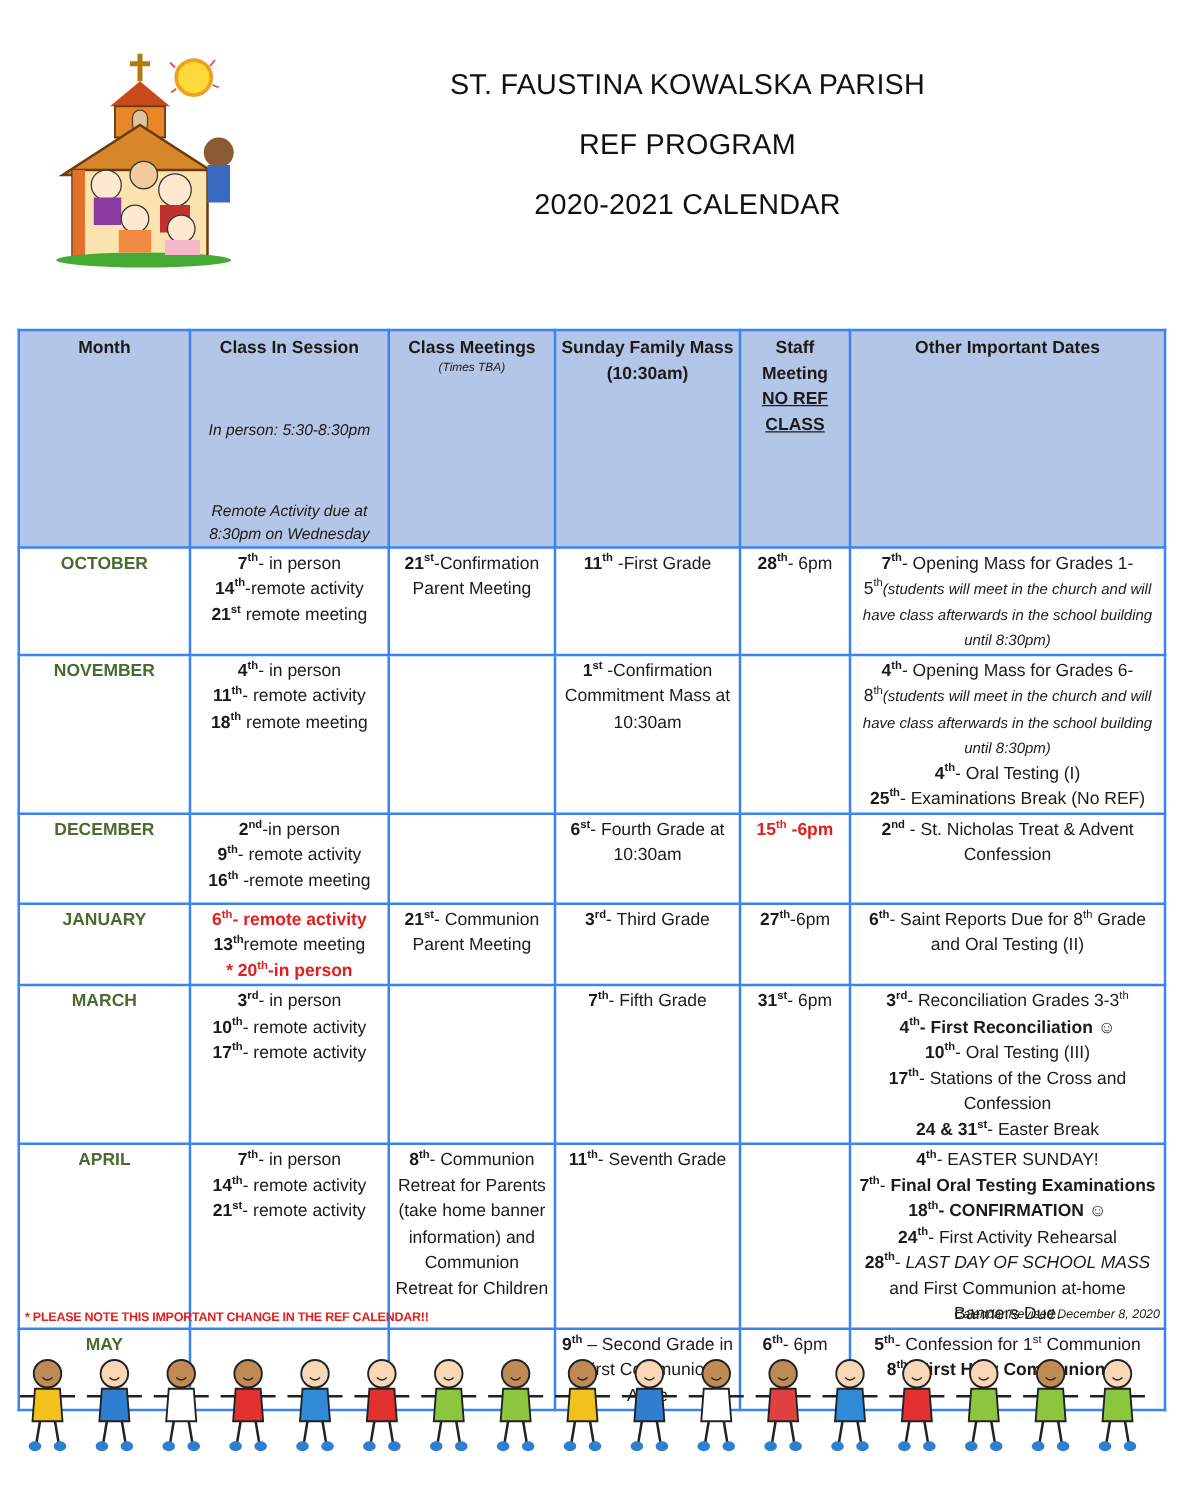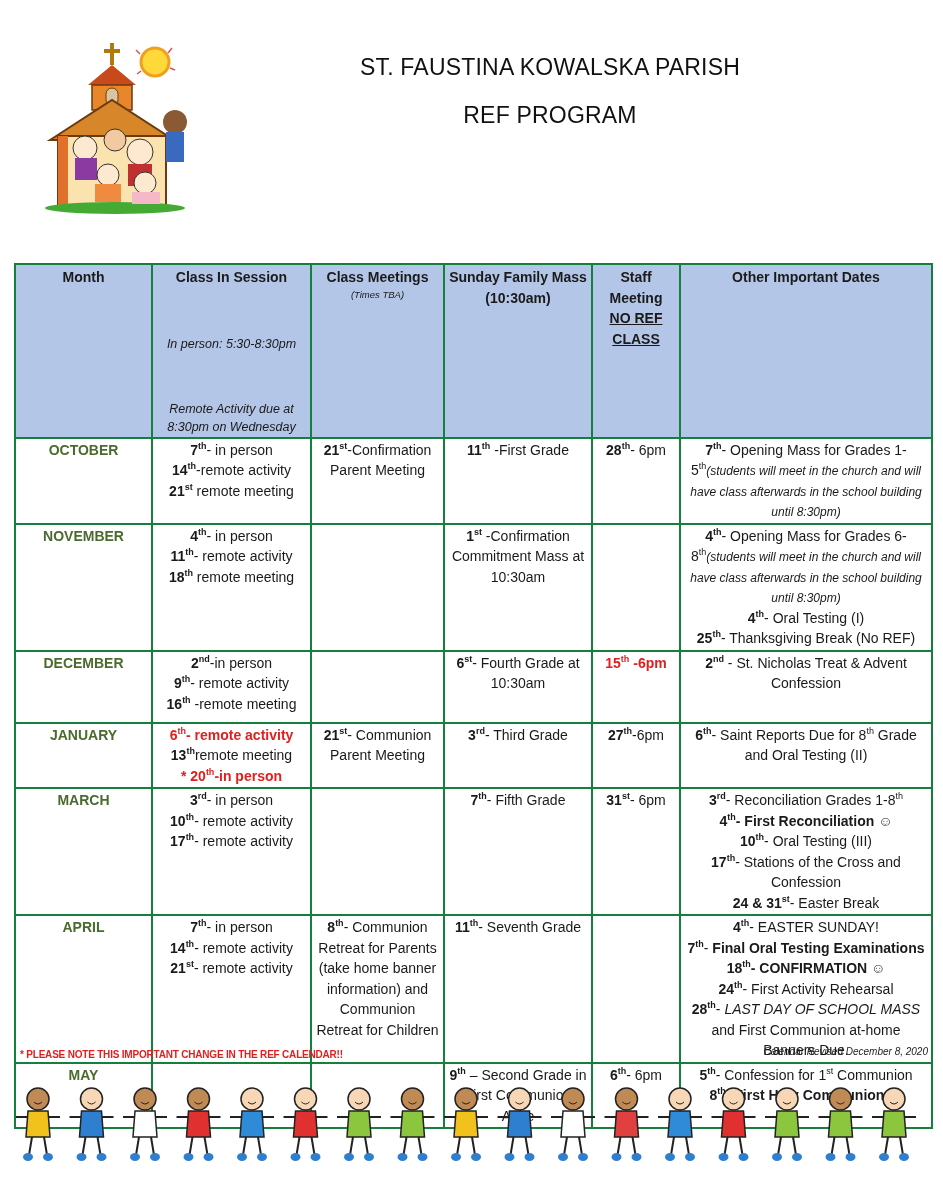--- a/index.html
+++ b/index.html
@@ -11,21 +11,21 @@
   .logo { position: absolute; left: 40px; top: 40px; width: 160px; height: 175px; }
   .titles { position: absolute; left: 290px; top: 48px; width: 520px; text-align: center; }
   .titles div { font-weight: normal; font-size: 23px; letter-spacing: 0.2px; color: #111; height: 48px; line-height: 38px; }
 
   table.cal {
     position: absolute; left: 14px; top: 263px; width: 917px;
     border-collapse: collapse; table-layout: fixed;
     font-size: 14px; line-height: 20.5px;
   }
   table.cal th, table.cal td {
-    border: 2px solid #15803d; vertical-align: top; text-align: center; padding: 1px 4px 1px 4px;
+    border: 2px solid #3b82f6; vertical-align: top; text-align: center; padding: 1px 4px 1px 4px;
   }
   table.cal th { background: #b4c6e7; font-weight: bold; font-size: 14px; padding-top: 2px; }
   table.cal th .sub { display: block; font-weight: normal; font-style: italic; font-size: 12.5px; line-height: 18px; margin-top: 47px; }
   table.cal th .tiny { display: block; font-weight: normal; font-style: italic; font-size: 9.5px; line-height: 14px; }
   table.cal th .u { text-decoration: underline; }
   td.month { color: #4a6a2e; font-weight: bold; font-size: 14px; }
   .line { display: block; }
   .b { font-weight: bold; }
   .i { font-style: italic; }
   .red { color: #e02020; }
@@ -65,20 +65,21 @@
     <rect x="88" y="124" width="24" height="22" fill="#c03030"></rect>
   <circle cx="68" cy="135" r="11" fill="#fde8d0" stroke="#333"></circle>
     <rect x="55" y="144" width="26" height="18" fill="#f08a40"></rect>
   <circle cx="105" cy="143" r="11" fill="#fde8d0" stroke="#333"></circle>
     <rect x="92" y="152" width="28" height="12" fill="#f4b8c8"></rect>
 </svg>
 
 <div class="titles">
   <div>ST. FAUSTINA KOWALSKA PARISH</div>
   <div>REF PROGRAM</div>
+  <div>2020-2021 CALENDAR</div>
 </div>
 
 <table class="cal">
   <colgroup>
     <col style="width:137px">
       <col style="width:159px">
       <col style="width:133px">
       <col style="width:148px">
       <col style="width:88px">
       <col style="width:252px">
@@ -132,21 +133,21 @@
           <span class="line"><span class="b">18</span><sup class="b">th</sup><span class=""> remote meeting</span></span>
         </td>
         <td></td>
         <td>
           <span class="line"><span class="b">1</span><sup class="b">st</sup><span class=""> -Confirmation Commitment Mass at 10:30am</span></span>
         </td>
         <td></td>
         <td>
           <span class="line"><span class="b">4</span><sup class="b">th</sup><span class="">- Opening Mass for Grades 6-8</span><sup>th</sup><span class="sm-i">(students will meet in the church and will have class afterwards in the school building until 8:30pm)</span></span>
           <span class="line"><span class="b">4</span><sup class="b">th</sup><span class="">- Oral Testing (I)</span></span>
-          <span class="line"><span class="b">25</span><sup class="b">th</sup><span class="">- Thanksgiving Break (No REF)</span></span>
+          <span class="line"><span class="b">25</span><sup class="b">th</sup><span class="">- Examinations Break (No REF)</span></span>
         </td>
       </tr>
       <tr style="height: 72px;">
         <td class="month">DECEMBER</td>
         <td>
           <span class="line"><span class="b">2</span><sup class="b">nd</sup><span class="">-in person</span></span>
           <span class="line"><span class="b">9</span><sup class="b">th</sup><span class="">- remote activity</span></span>
           <span class="line"><span class="b">16</span><sup class="b">th</sup><span class=""> -remote meeting</span></span>
         </td>
         <td></td>
@@ -188,21 +189,21 @@
           <span class="line"><span class="b">17</span><sup class="b">th</sup><span class="">- remote activity</span></span>
         </td>
         <td></td>
         <td>
           <span class="line"><span class="b">7</span><sup class="b">th</sup><span class="">- Fifth Grade</span></span>
         </td>
         <td>
           <span class="line"><span class="b">31</span><sup class="b">st</sup><span class="">- 6pm</span></span>
         </td>
         <td>
-          <span class="line"><span class="b">3</span><sup class="b">rd</sup><span class="">- Reconciliation Grades 1-8</span><sup>th</sup></span>
+          <span class="line"><span class="b">3</span><sup class="b">rd</sup><span class="">- Reconciliation Grades 3-3</span><sup>th</sup></span>
           <span class="line"><span class="b">4</span><sup class="b">th</sup><span class="b">- First Reconciliation ☺</span></span>
           <span class="line"><span class="b">10</span><sup class="b">th</sup><span class="">- Oral Testing (III)</span></span>
           <span class="line"><span class="b">17</span><sup class="b">th</sup><span class="">- Stations of the Cross and Confession</span></span>
           <span class="line"><span class="b">24 &amp; 31</span><sup class="b">st</sup><span class="">- Easter Break</span></span>
         </td>
       </tr>
       <tr style="height: 124px;">
         <td class="month">APRIL</td>
         <td>
           <span class="line"><span class="b">7</span><sup class="b">th</sup><span class="">- in person</span></span>

